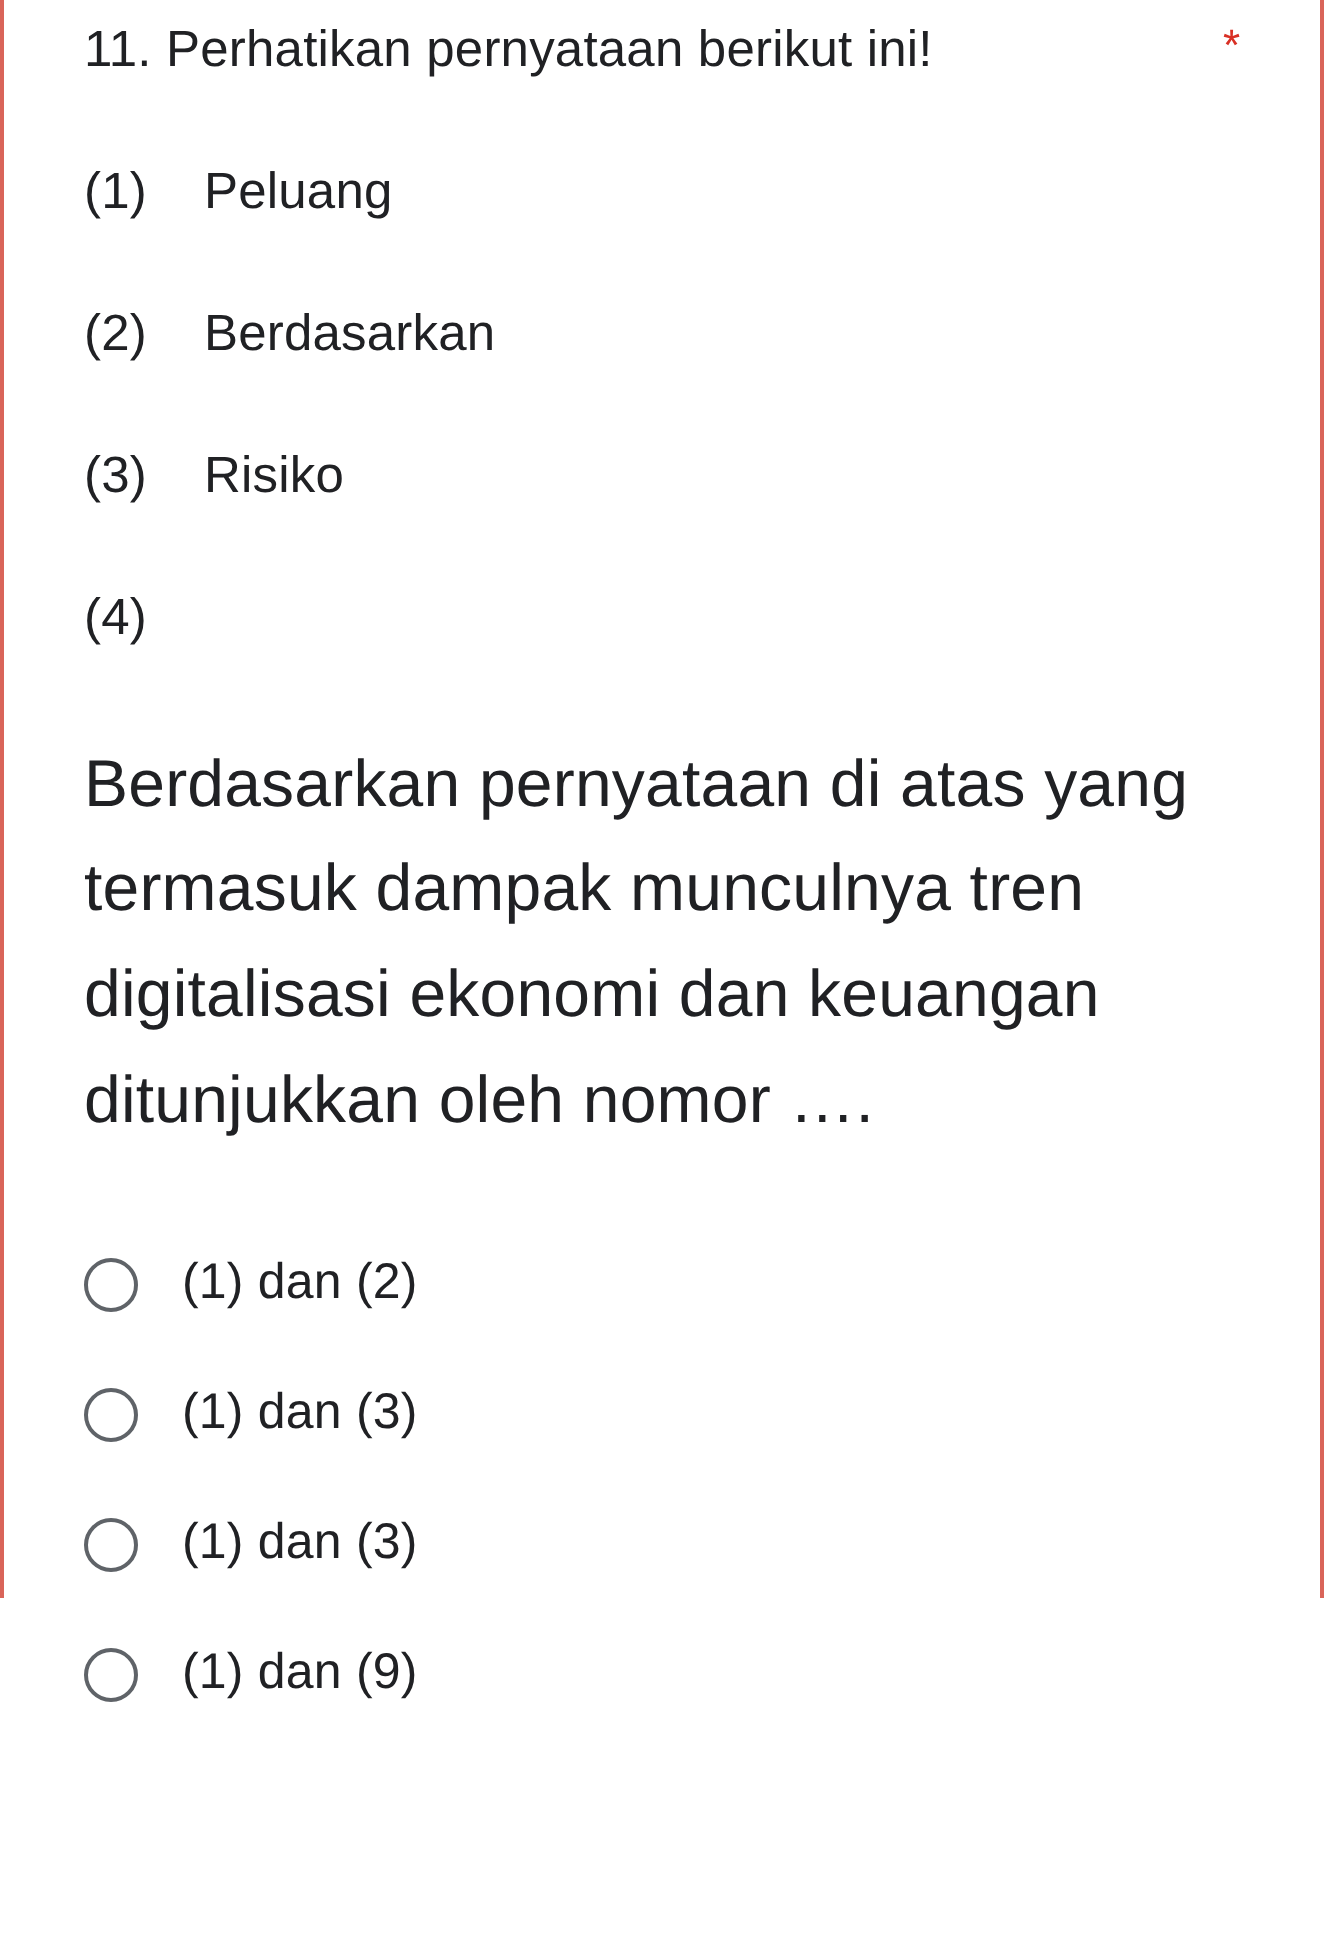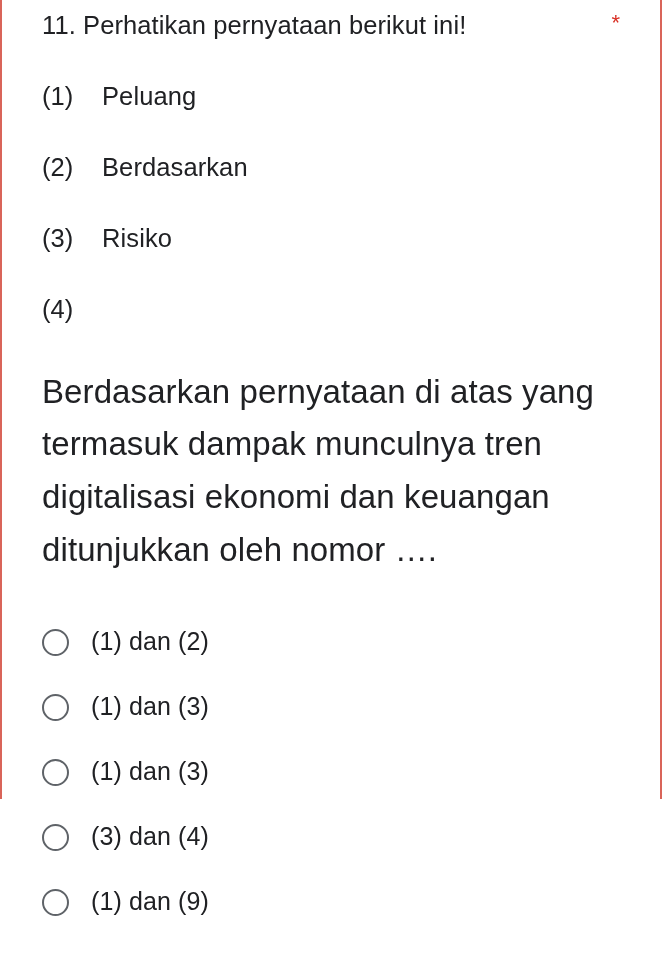--- a/index.html
+++ b/index.html
@@ -118,20 +118,16 @@
     <div class="radio-option">
       <div class="radio-circle"></div>
       <div class="radio-label">(1) dan (3)</div>
     </div>
     <div class="radio-option">
       <div class="radio-circle"></div>
       <div class="radio-label">(1) dan (3)</div>
     </div>
     <div class="radio-option">
       <div class="radio-circle"></div>
-      <div class="radio-label">(3) dan (4)</div>
-    </div>
-    <div class="radio-option">
-      <div class="radio-circle"></div>
       <div class="radio-label">(1) dan (9)</div>
     </div>
   </div>
 </div>
 
 </body></html>

